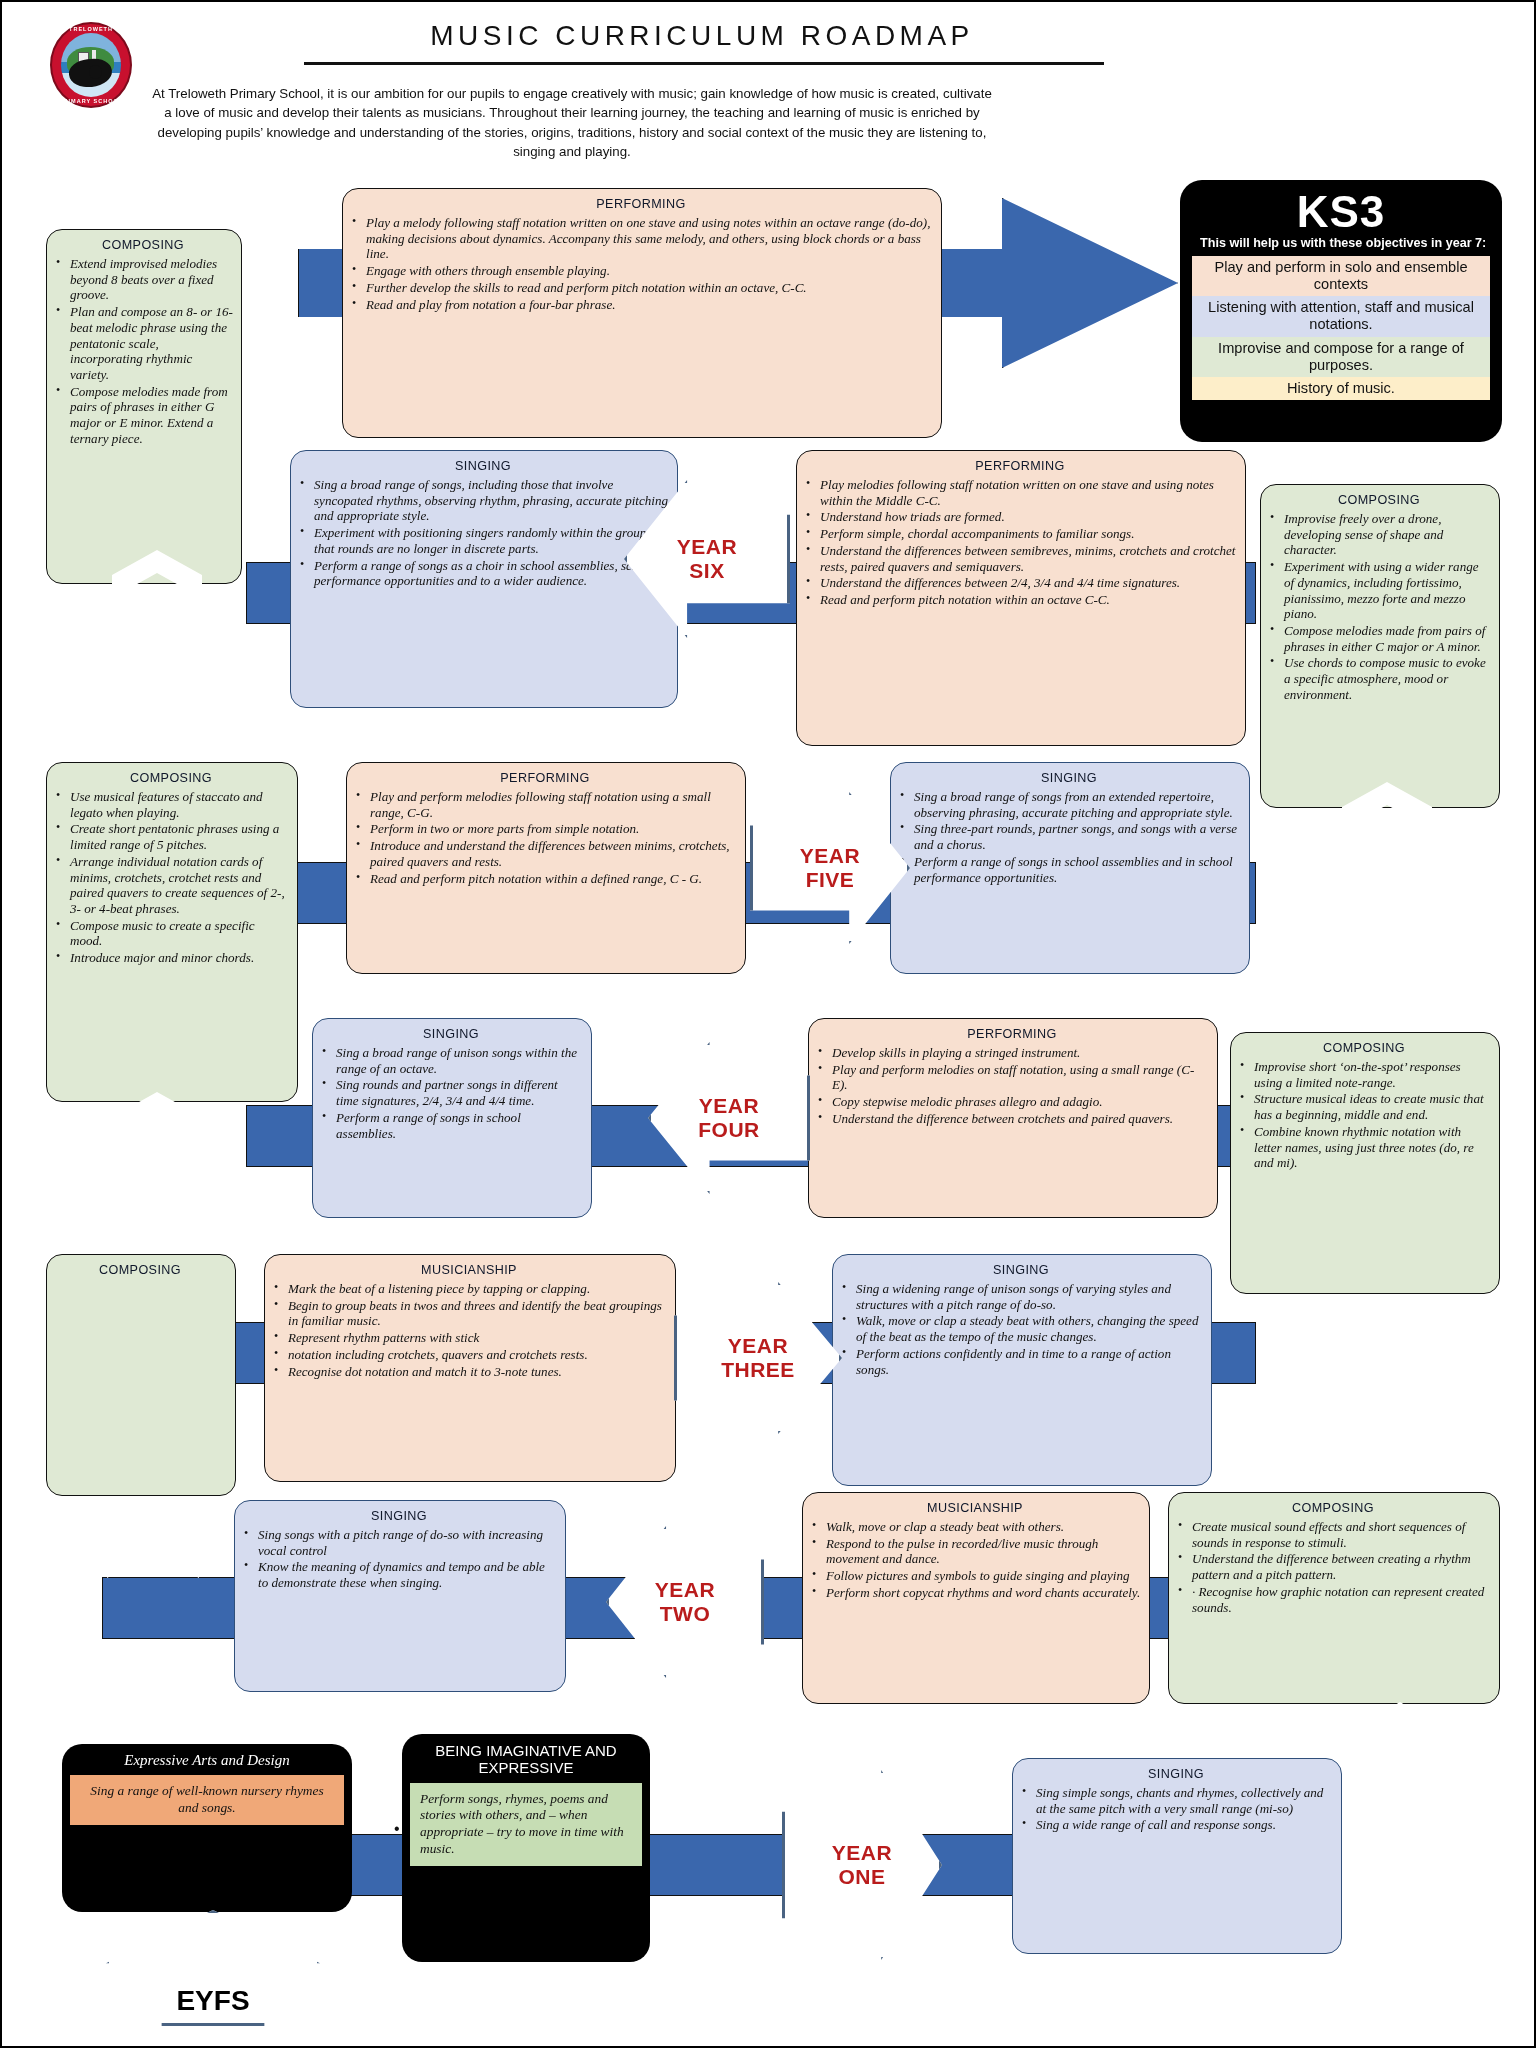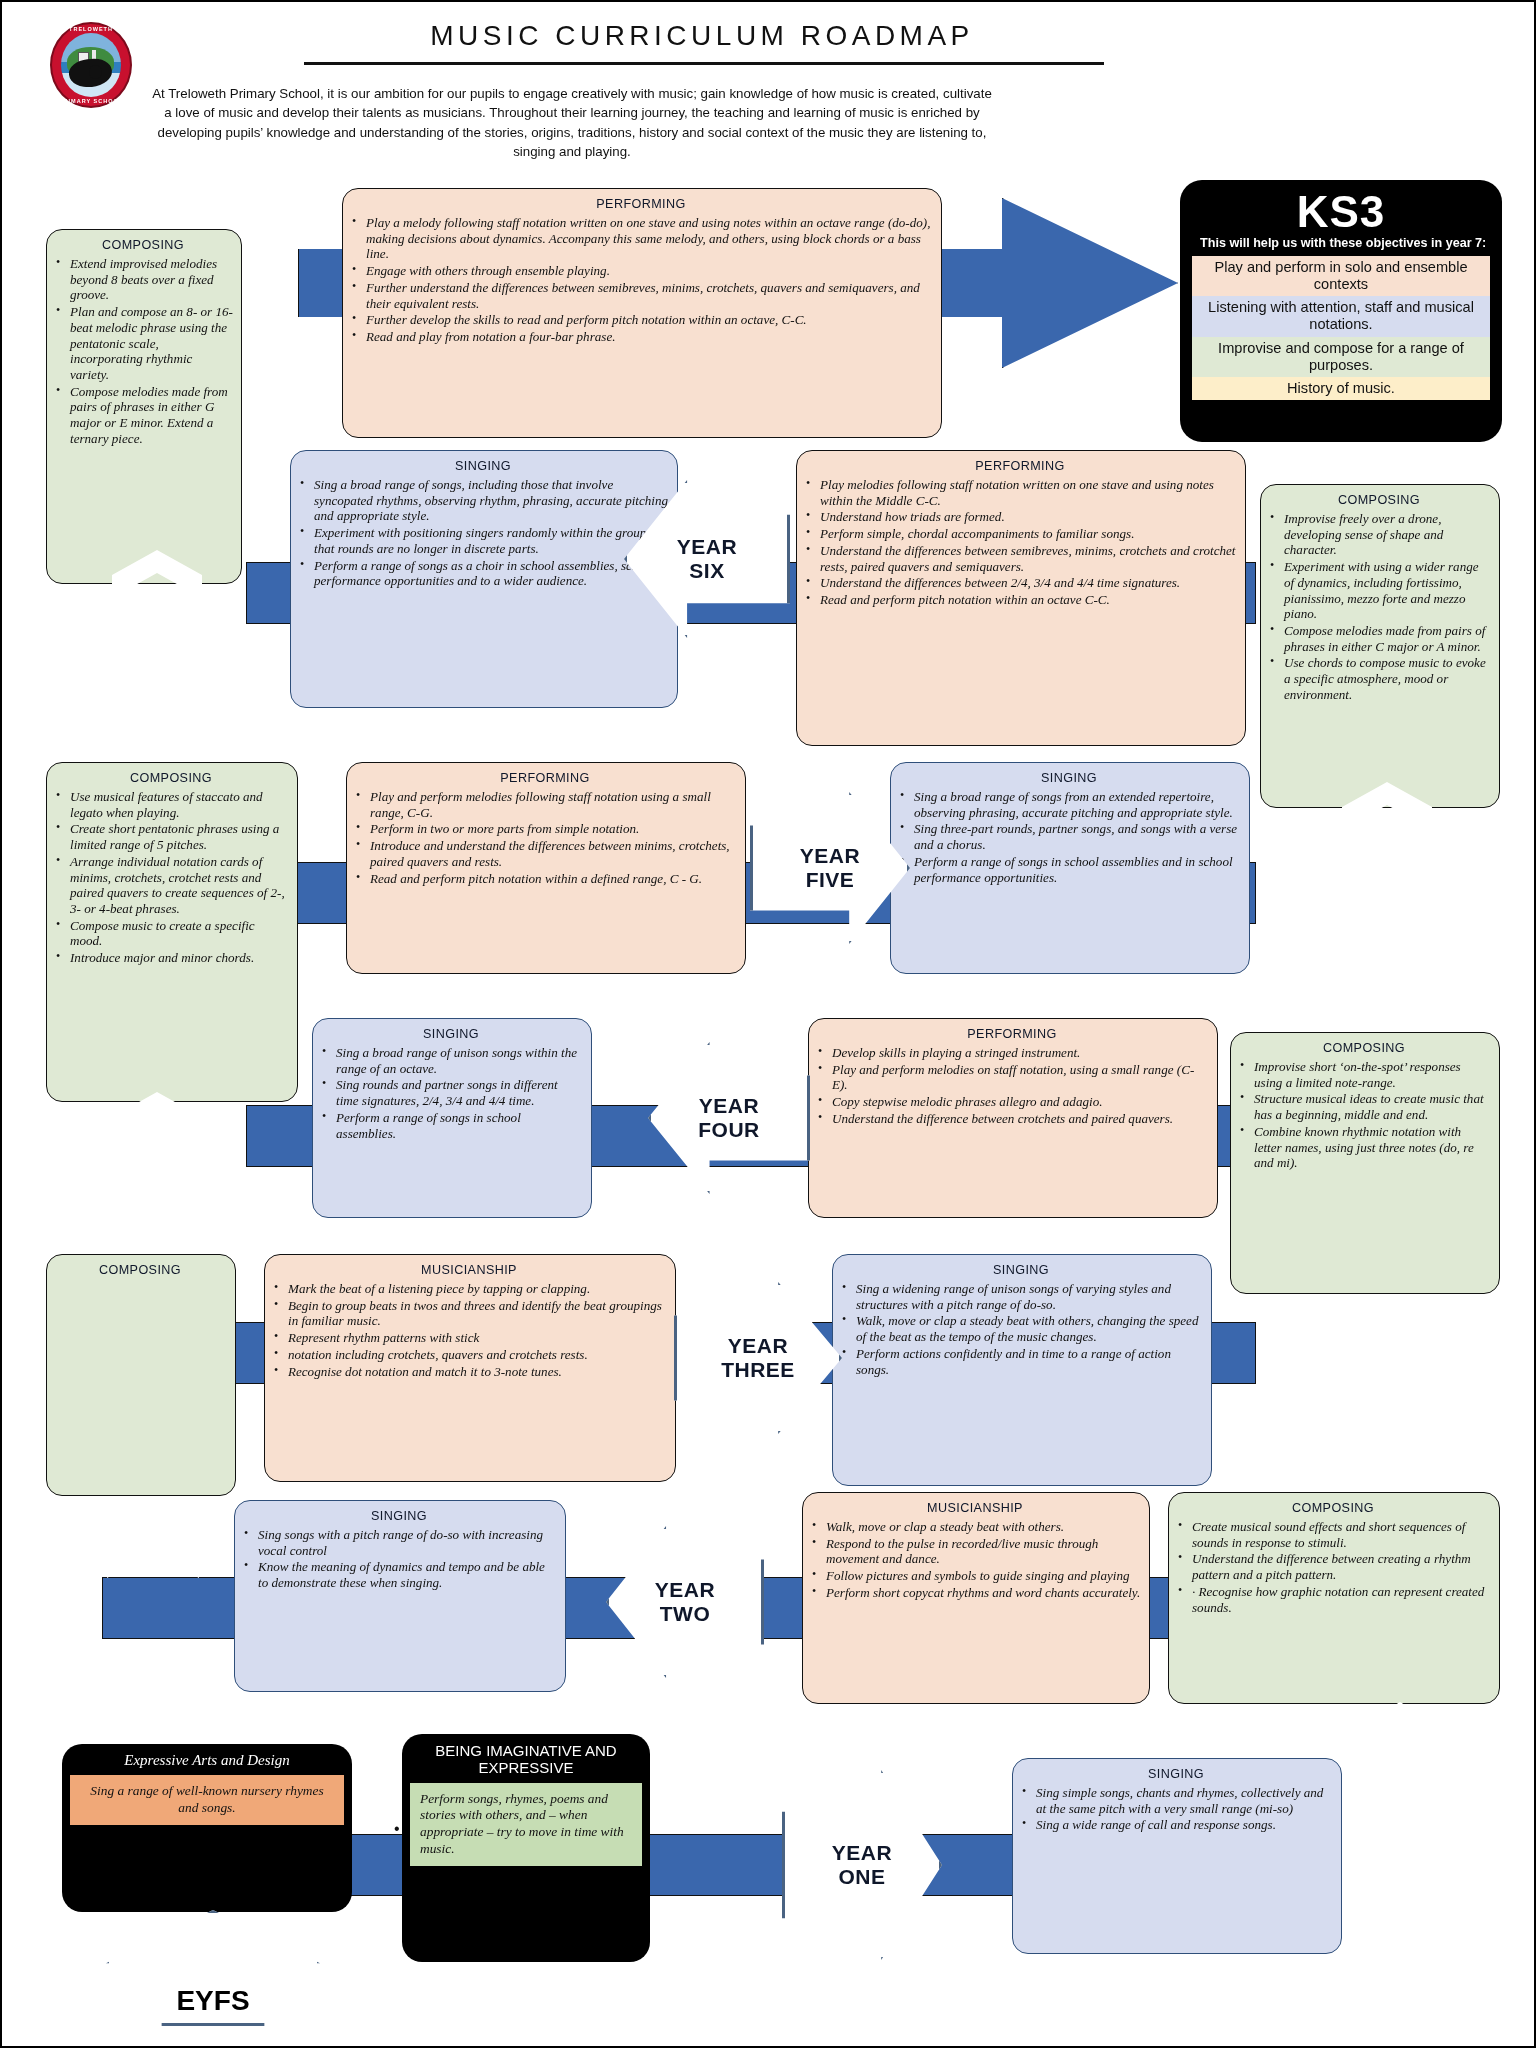--- a/index.html
+++ b/index.html
@@ -37,21 +37,21 @@
       font-family:"Liberation Serif",serif;font-style:italic;font-size:13.1px;line-height:1.20;color:#111;}
   .card li:before{content:"\2022";position:absolute;left:3px;top:-1px;font-size:12px;font-style:normal;}
 
   
   .bar{position:absolute;background:#3a67ad;border:1.4px solid #111;box-sizing:border-box;}
   .bigarrow{position:absolute;background:#3a67ad;border:1.6px solid #111;box-sizing:border-box;}
 
   
   .yarrow{position:absolute;display:flex;align-items:center;justify-content:center;
       background:#fff;border:3px solid #4a6382;box-sizing:border-box;text-align:center;
-      font-weight:bold;font-size:21px;letter-spacing:.5px;color:#0f172a;line-height:1.12;z-index:6;}
+      font-weight:bold;font-size:21px;letter-spacing:.5px;color:#b91c1c;line-height:1.12;z-index:6;}
   .yarrow.right{clip-path:polygon(0 22%,62% 22%,62% 0,100% 50%,62% 100%,62% 78%,0 78%);}
   .yarrow.left{clip-path:polygon(100% 22%,38% 22%,38% 0,0 50%,38% 100%,38% 78%,100% 78%);}
   .yarrow .lbl{padding:0 6px;}
 
   
   .upchev{position:absolute;background:#fff;z-index:5;
      clip-path:polygon(50% 0,100% 52%,100% 100%,50% 48%,0 100%,0 52%);}
 
   
   .ks3{position:absolute;left:1178px;top:178px;width:322px;height:262px;background:#000;border-radius:22px;padding:6px 12px;box-sizing:border-box;}
@@ -123,21 +123,20 @@
       <li>Plan and compose an 8- or 16-beat melodic phrase using the pentatonic scale, incorporating rhythmic variety.</li>
       <li>Compose melodies made from pairs of phrases in either G major or E minor. Extend a ternary piece.</li>
     </ul>
   </div>
 
   <div class="card peach" style="left:340px;top:186px;width:600px;height:250px;">
     <div class="ct">PERFORMING</div>
     <ul>
       <li>Play a melody following staff notation written on one stave and using notes within an octave range (do-do), making decisions about dynamics. Accompany this same melody, and others, using block chords or a bass line.</li>
       <li>Engage with others through ensemble playing.</li>
-      <li>Further understand the differences between semibreves, minims, crotchets, quavers and semiquavers, and their equivalent rests.</li>
       <li>Further develop the skills to read and perform pitch notation within an octave, C-C.</li>
       <li>Read and play from notation a four-bar phrase.</li>
     </ul>
   </div>
 
   <div class="bar" style="left:244px;top:560px;width:1010px;height:62px;"></div>
   <div class="upchev" style="left:110px;top:548px;width:90px;height:48px;"></div>
 
   <div class="card blue" style="left:288px;top:448px;width:388px;height:258px;">
     <div class="ct">SINGING</div>

